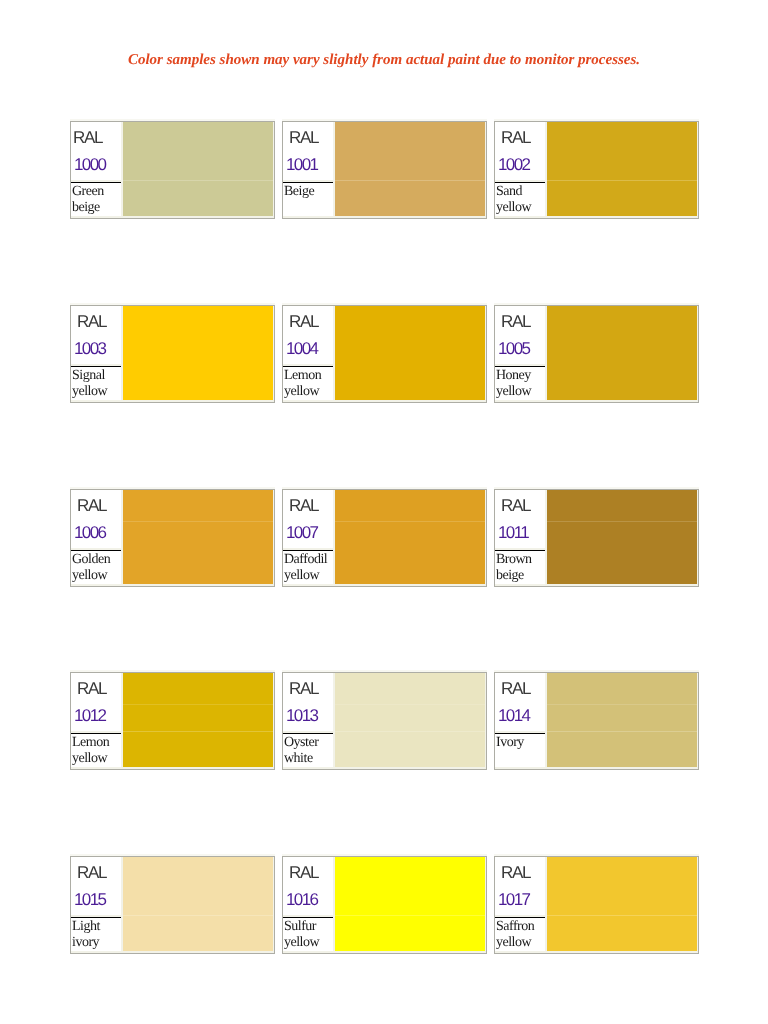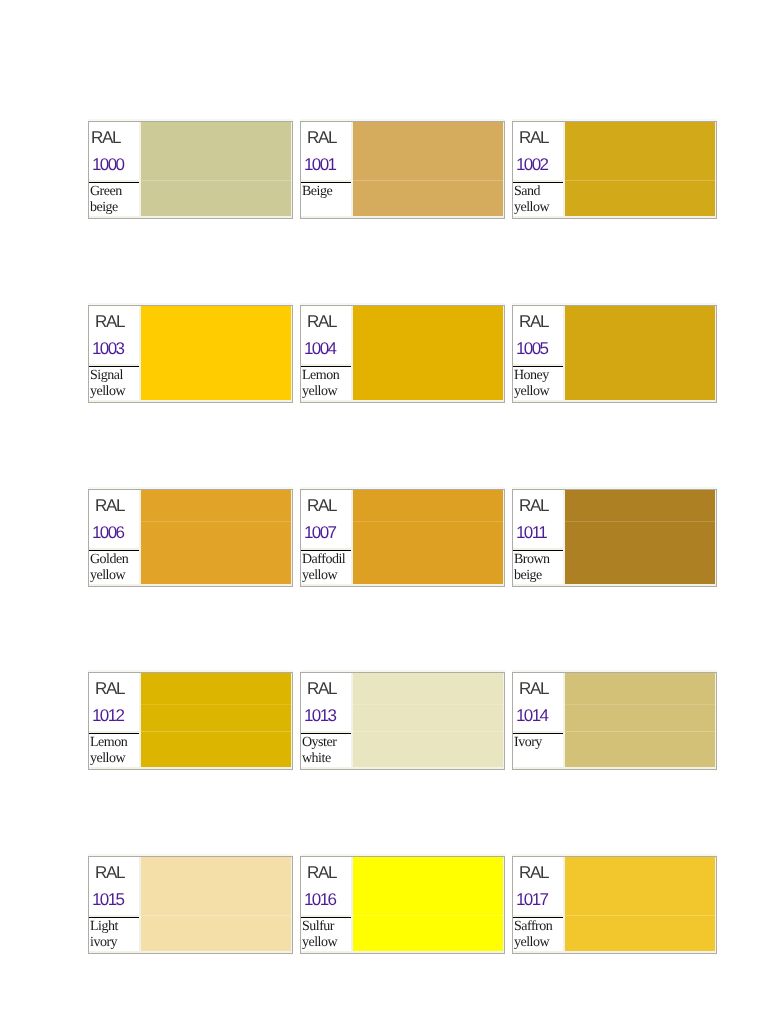--- a/index.html
+++ b/index.html
@@ -10,21 +10,21 @@
 
   .page{position:relative;width:768px;height:1024px;overflow:hidden;background:#ffffff;
         
         --c0:70px;  --c1:282px; --c2:494px;
         --r0:121px; --r1:305px; --r2:489px; --r3:672px; --r4:856px;}
 
   .note{position:absolute;left:0;top:53px;width:768px;text-align:center;
         color:#e2461f;font-family:"Liberation Serif",serif;
         font-weight:bold;font-style:italic;font-size:15px;line-height:1;white-space:nowrap;}
 
-  .grid{position:absolute;left:18px;top:0;width:675px;height:1024px;}
+  .grid{position:absolute;left:0;top:0;width:675px;height:1024px;}
 
   
   .card{position:absolute;width:205px;height:98px;box-sizing:border-box;
         border:1px solid #adada5;background:#f2f2e8;}
   .pretop{position:absolute;left:-1px;top:-3px;width:205px;height:2px;background:#f7f7f1;}
 
   .lab{position:absolute;background:#ffffff;box-sizing:border-box;}
   .labtop{left:0;top:0;width:50px;height:58px;}
   .labbot{left:0;top:60px;width:50px;height:34px;border-top:1px solid #000000;}
 
@@ -38,20 +38,21 @@
           color:#4c1d95;line-height:1;}
   .cname{position:absolute;left:1px;top:1px;right:0;font-size:14px;
          letter-spacing:-0.5px;color:#1a1a1a;
          font-family:"Liberation Serif",serif;line-height:16px;}
 </style>
 </head>
 <body>
 
 <div class="page">
 
+  <div class="note">Color samples shown may vary slightly from actual paint due to monitor processes.</div>
 
   <div class="grid">
     <div class="card" style="left:var(--c0);top:var(--r0)">
       <div class="pretop"></div>
       <div class="lab labtop">
         <span class="ralword" style="left: 2px;">RAL</span>
         <span class="ralnum">1000</span>
       </div>
       <div class="lab labbot">
         <span class="cname">Green beige</span>

